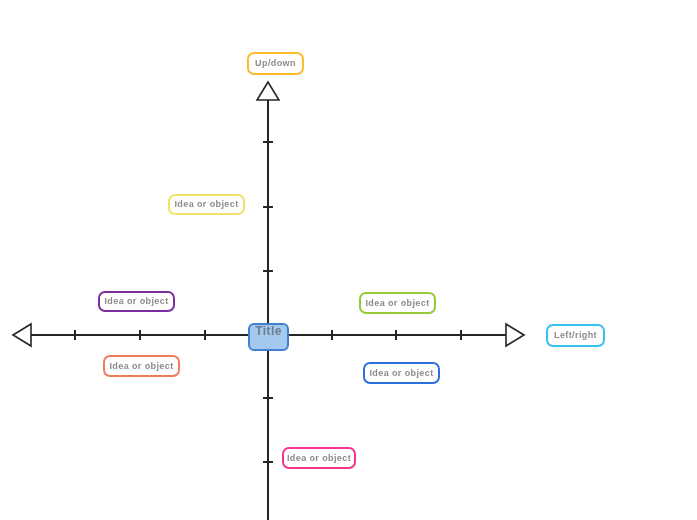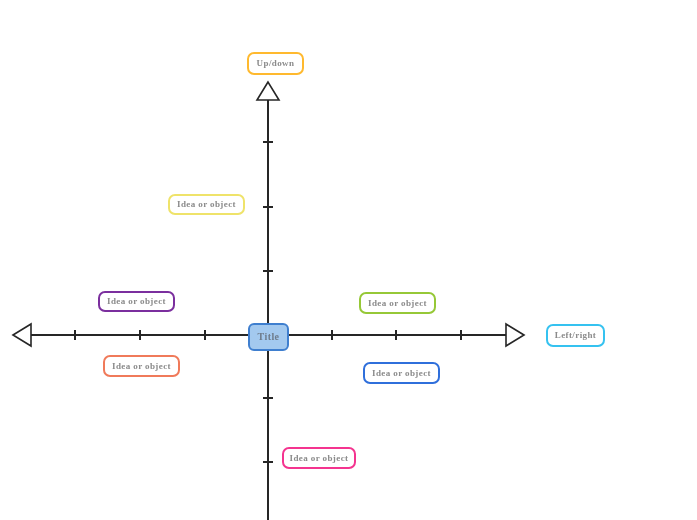--- a/index.html
+++ b/index.html
@@ -32,42 +32,43 @@
   }
 
   
   .node {
     position: absolute;
     box-sizing: border-box;
     background: #ffffff;
     border: 2px solid #bbbbbb;
     border-radius: 7px;
     color: #8b8b8b;
-    font-family: Liberation Serif, serif;
+    font-family: Liberation Sans, sans-serif;
     font-size: 9px;
     font-weight: bold;
     letter-spacing: 0.4px;
     display: flex;
     align-items: center;
     justify-content: center;
     white-space: nowrap;
     line-height: 1;
     padding: 0 7px;
     height: 21px;
   }
 
   .node.title-node {
     background: #a3c9ef;
     border: 2px solid #3f7fcf;
     border-radius: 6px;
     color: #6e7c8c;
-    font-size: 10px;
+    font-size: 12px;
     height: 25px;
     width: 41px;
     padding: 12px;
+    align-items: flex-end;
   }
 
   .node.axis-label {
     height: 23px;
     font-size: 9px;
   }
 </style>
 </head>
 <body>
 

